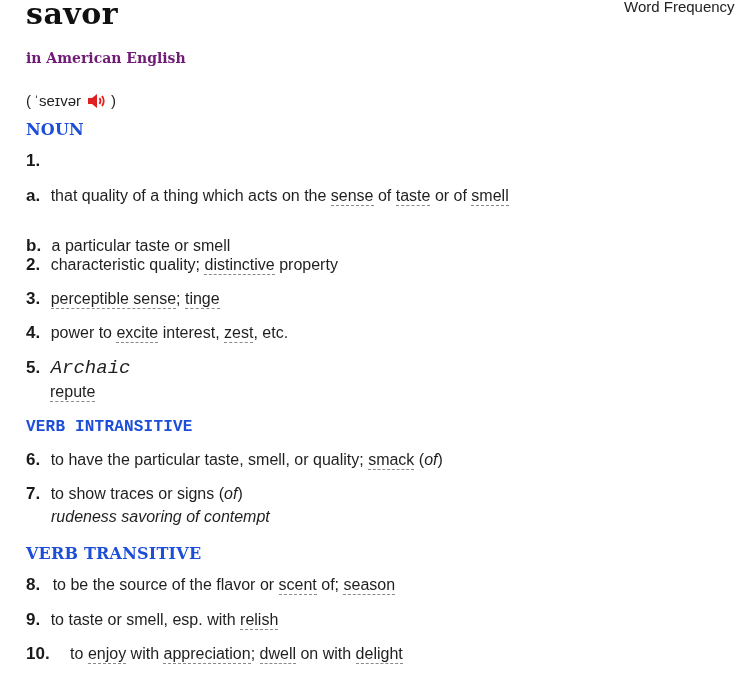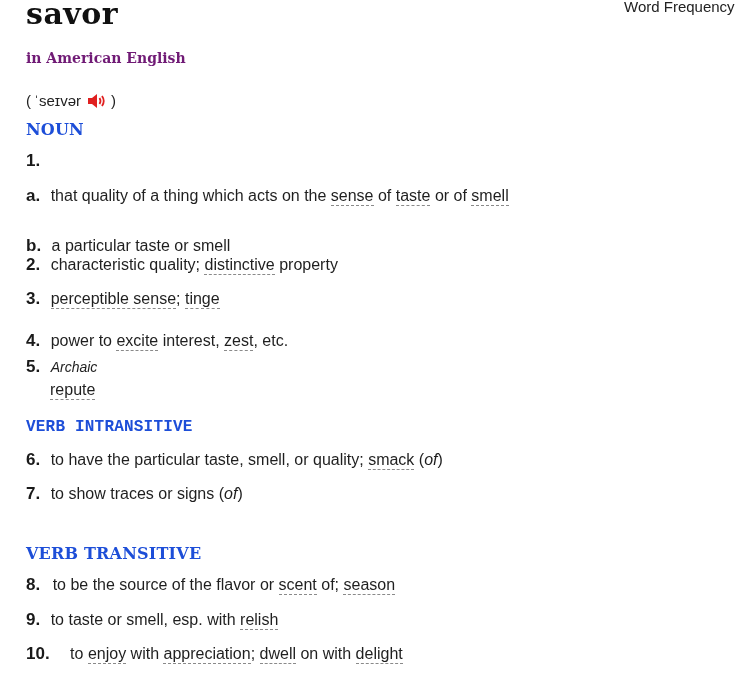--- a/index.html
+++ b/index.html
@@ -34,21 +34,21 @@
   }
   .sense {
     position: absolute; left: 26px; font-size: 16px; color: #1f1f1f; white-space: nowrap;
   }
   .num { font-weight: bold; font-size: 17px; color: #1a1a1a; display: inline-block; }
   .sub { display: block; font-size: 16px; }
   .link {
     color: #1f1f1f; text-decoration: none;
     border-bottom: 1px dashed #8a8a8a; padding-bottom: 1px; text-align: right;
   }
-  .label-arch { font-family: Liberation Sans, sans-serif; font-style: italic; font-size: 14px; }
+  .label-arch { font-family: Liberation Mono, monospace; font-style: italic; font-size: 19px; }
   .it { font-style: italic; }
 </style>
 </head>
 <body>
 
 <div class="headword">savor</div>
 <div class="freq">Word Frequency</div>
 <div class="dialect">in American English</div>
 
 <div class="pron">
@@ -83,41 +83,42 @@
 <div class="sense" style="top:255px;">
   <span class="num">2.</span>
   <span style="margin-left:6px;">characteristic quality; </span><a class="link">distinctive</a><span> property</span>
 </div>
 
 <div class="sense" style="top:289px;">
   <span class="num">3.</span>
   <span style="margin-left:6px;"></span><a class="link">perceptible sense</a><span>; </span><a class="link">tinge</a>
 </div>
 
-<div class="sense" style="top:331px;">
+<div class="sense" style="top:323px;">
   <span class="num">4.</span>
   <span style="margin-left:6px;">power to </span><a class="link">excite</a><span> interest, </span><a class="link">zest</a><span>, etc.</span>
 </div>
 
 <div class="sense" style="top:357px;">
   <span class="num">5.</span>
   <span class="label-arch" style="margin-left:6px;">Archaic</span>
   <span class="sub" style="margin-left:24px; margin-top:4px;"><a class="link">repute</a></span>
 </div>
 
 <div class="pos" style="top:418px;font-family:Liberation Mono, monospace;">VERB INTRANSITIVE</div>
 
 <div class="sense" style="top:450px;">
   <span class="num">6.</span>
   <span style="margin-left:6px;">to have the particular taste, smell, or quality; </span><a class="link">smack</a> (<span class="it">of</span>)
 </div>
 
 <div class="sense" style="top:484px;">
   <span class="num">7.</span>
   <span style="margin-left:6px;">to show traces or signs</span> (<span class="it">of</span>)
+  <span class="sub it" style="margin-left:25px; margin-top:4px;">rudeness savoring of contempt</span>
 </div>
 
 <div class="pos" style="top:544px;">VERB TRANSITIVE</div>
 
 <div class="sense" style="top:575px;">
   <span class="num">8.</span>
   <span style="margin-left:8px;">to be the source of the flavor or </span><a class="link">scent</a><span> of; </span><a class="link">season</a>
 </div>
 
 <div class="sense" style="top:610px;">

